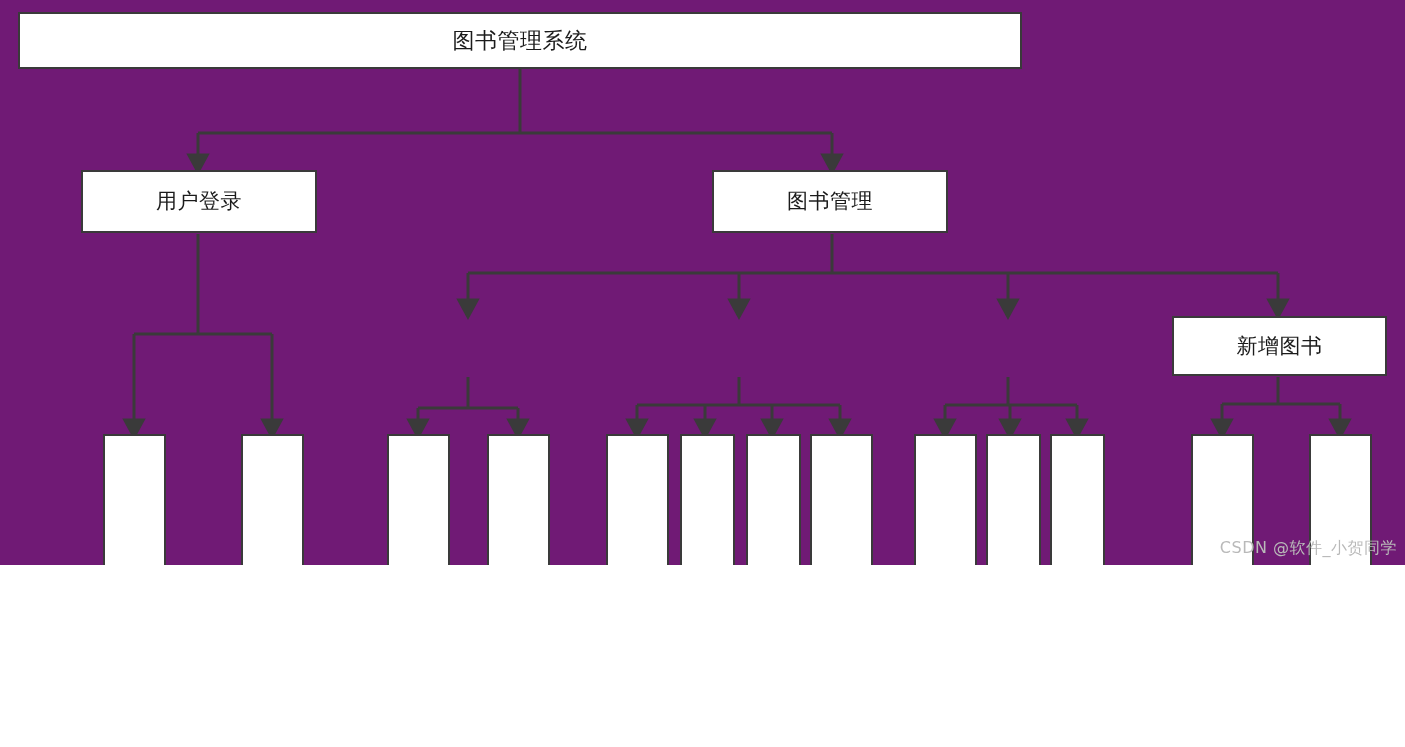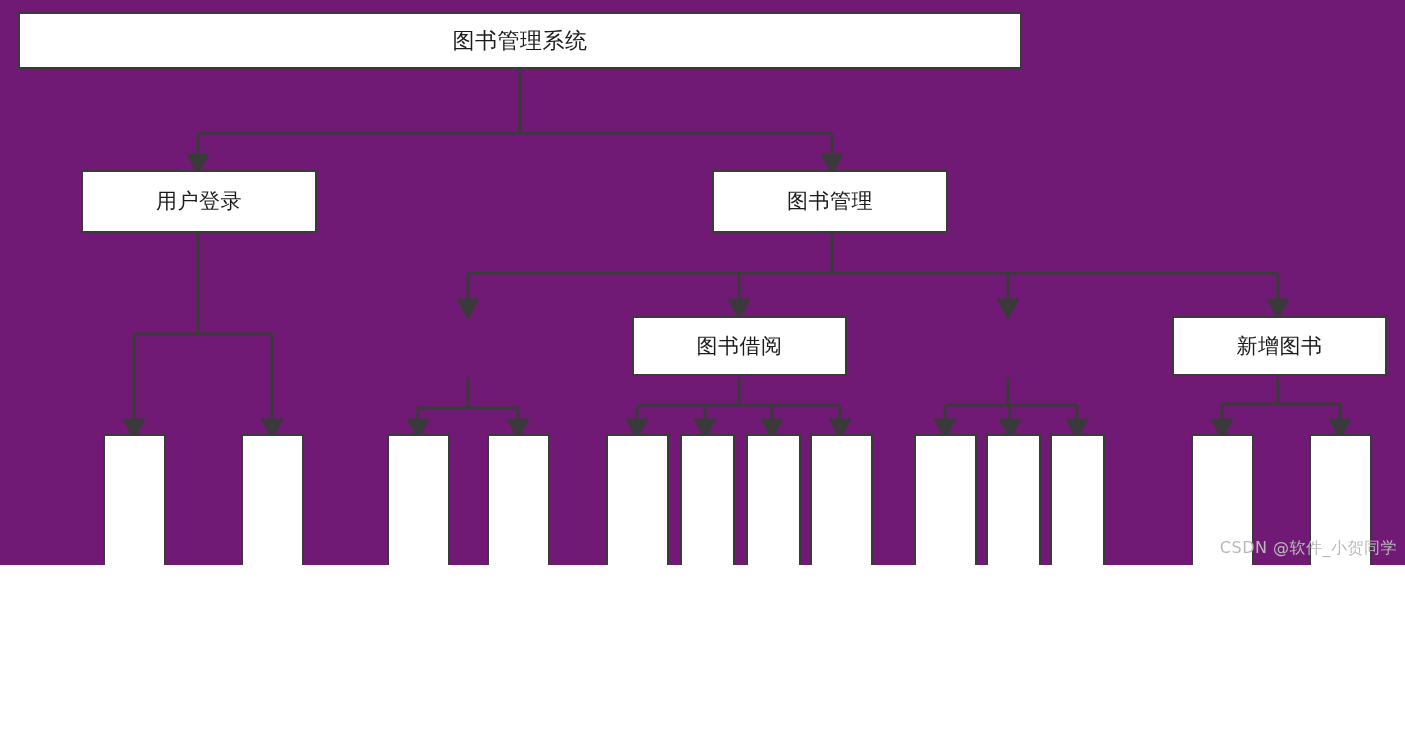--- a/index.html
+++ b/index.html
@@ -127,23 +127,20 @@
     <span class="node-label">图书管理系统</span>
   </div>
 
   <div class="node" style="left:81px; top:170px; width:236px; height:63px;">
     <span class="node-label">用户登录</span>
   </div>
   <div class="node" style="left:712px; top:170px; width:236px; height:63px;">
     <span class="node-label">图书管理</span>
   </div>
 
-  <div class="node" style="left:632px; top:316px; width:215px; height:60px;">
-    <span class="node-label">图书借阅</span>
-  </div>
   <div class="node" style="left:1172px; top:316px; width:215px; height:60px;">
     <span class="node-label">新增图书</span>
   </div>
 
   <div class="node vertical" style="left:103px; top:434px; width:63px; height:300px;">
     <span class="node-label">用户登录</span>
   </div>
   <div class="node vertical" style="left:241px; top:434px; width:63px; height:300px;">
     <span class="node-label">注销登录</span>
   </div>

